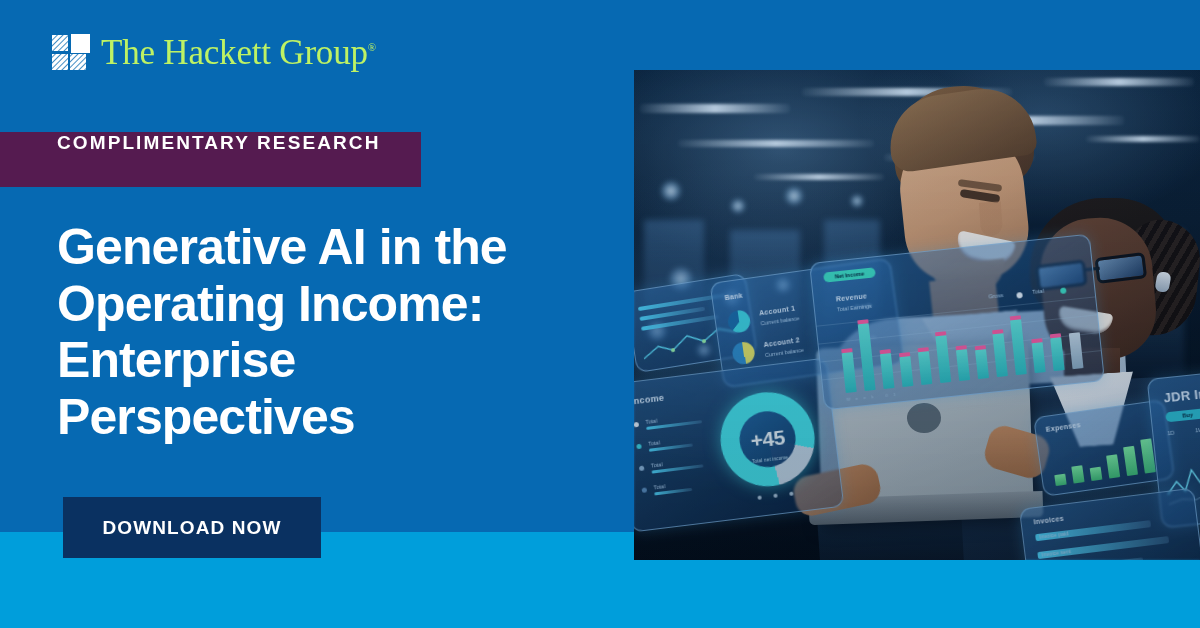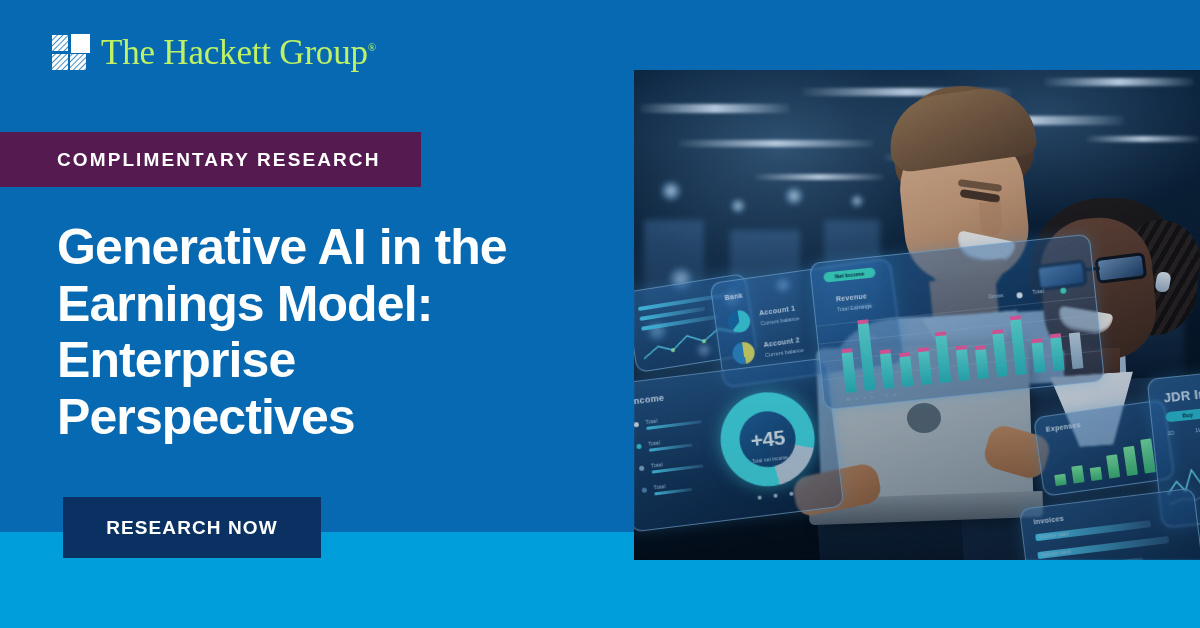--- a/index.html
+++ b/index.html
@@ -34,21 +34,21 @@
   }
   .logo-word .reg {
     font-size:11px; vertical-align:super; letter-spacing:0;
   }
 
   
   .badge {
     position:absolute; left:0; top:132px; height:55px;
     width:421px;
     background:#551b50;
-    display:flex; align-items:center;
+    display:flex; 
   }
   .badge-text {
     color:#ffffff; font-size:19px; font-weight:700;
     letter-spacing:2.1px; padding-left:57px;
     white-space:nowrap;
   }
 
   
   .headline {
     position:absolute; left:57px; top:219px; width:530px;
@@ -341,24 +341,24 @@
   </div>
   <div class="logo-word">
     <span>The Hackett Group</span><span class="reg">®</span>
   </div>
 </div>
 
 <div class="badge">
   <span class="badge-text">COMPLIMENTARY RESEARCH</span>
 </div>
 
-<h1 class="headline">Generative AI in the Earnings Model: Enterprise Perspectives</h1>
+<h1 class="headline">Generative AI in the Operating Income: Enterprise Perspectives</h1>
 
 <button class="cta">
-  <span class="cta-label">RESEARCH NOW</span>
+  <span class="cta-label">DOWNLOAD NOW</span>
 </button>
 
 <div class="photo">
   <div class="photo-inner">
 
     <div class="bd-base"></div>
 
     <div class="strip" style="left:6px;  top:34px;  width:150px; height:9px;"></div>
     <div class="strip" style="left:168px;top:18px;  width:210px; height:8px;"></div>
     <div class="strip" style="left:300px;top:46px;  width:190px; height:9px;"></div>

